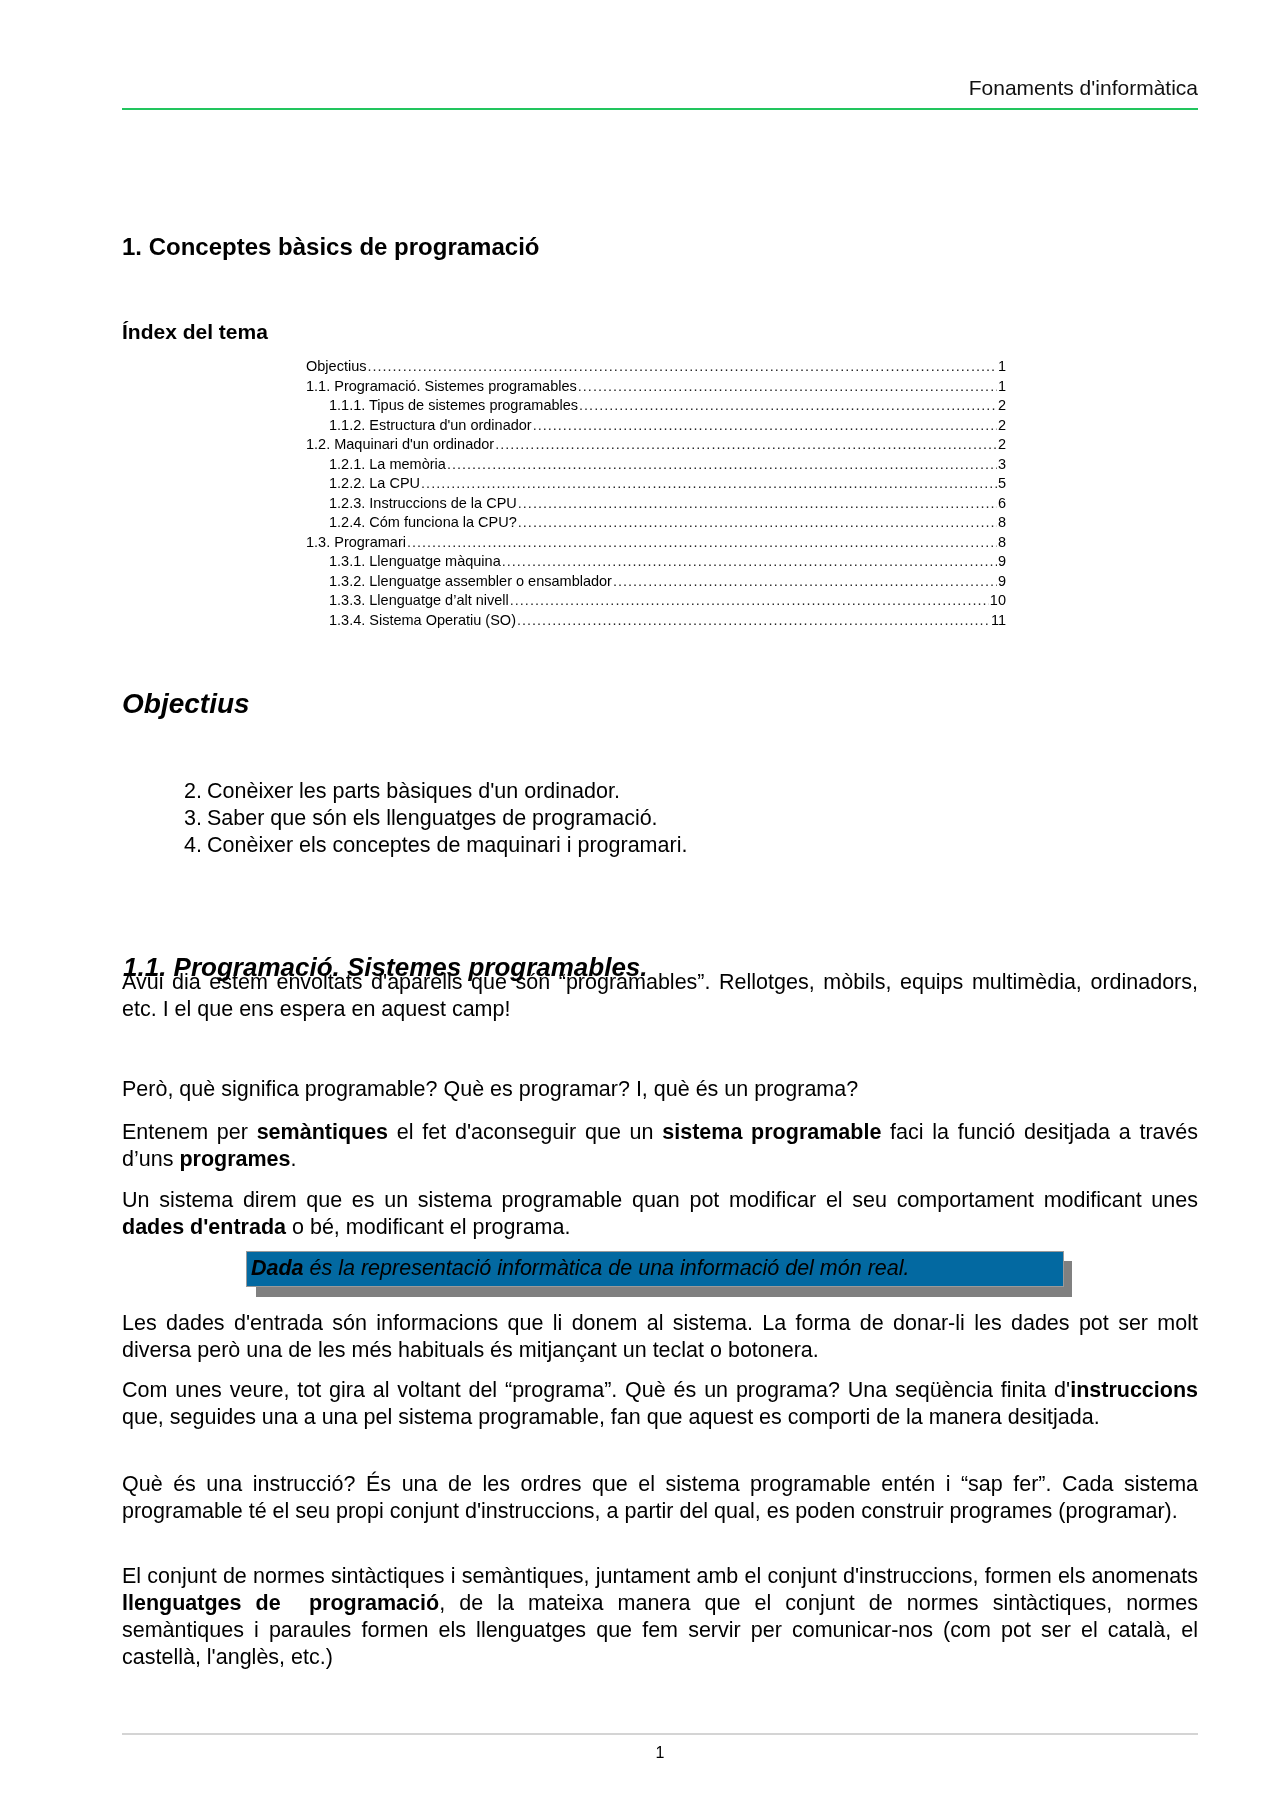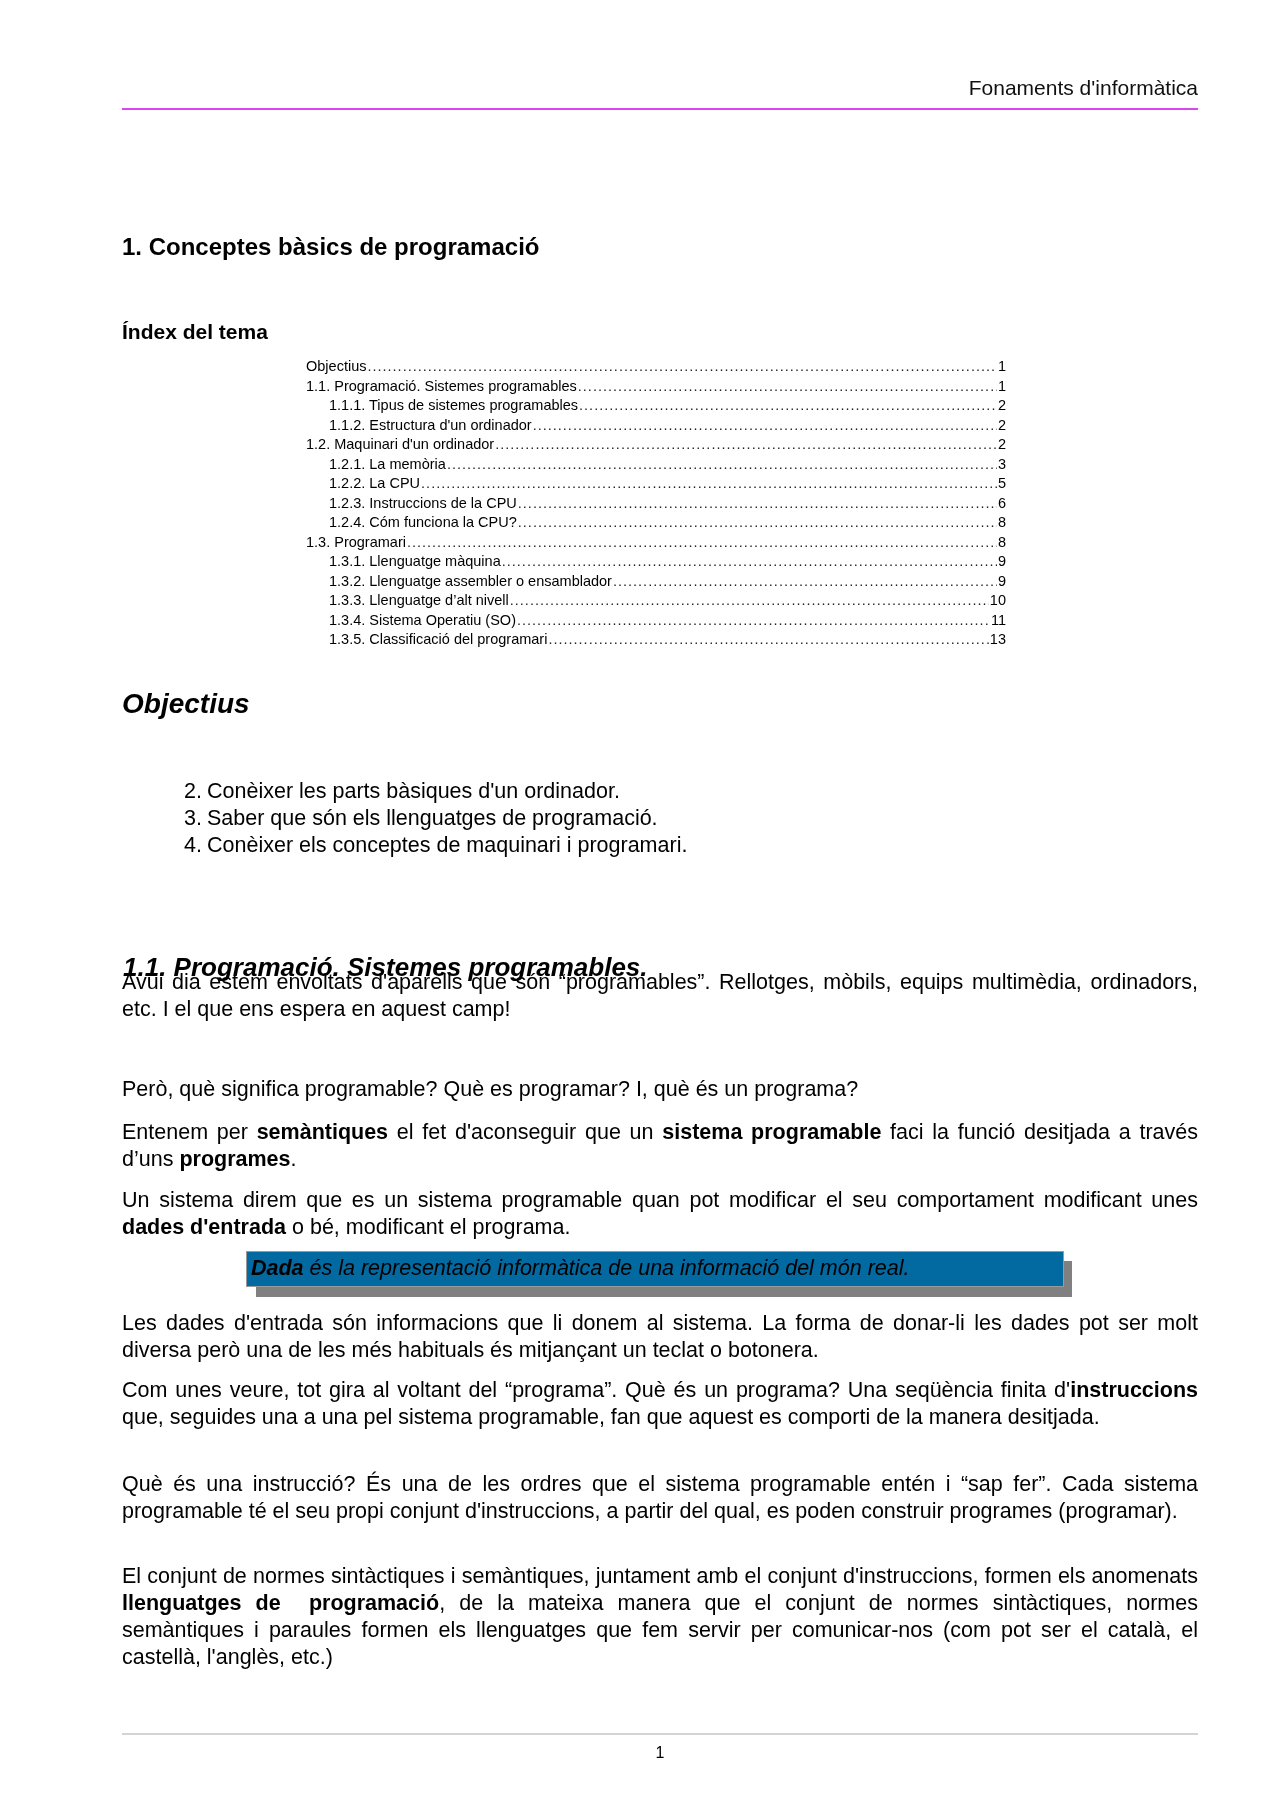--- a/index.html
+++ b/index.html
@@ -14,21 +14,21 @@
     overflow: hidden;
     font-family: "Liberation Sans", sans-serif;
     color: #000;
   }
   .page-header {
     position: absolute;
     left: 122px;
     top: 74px;
     width: 1076px;
     height: 34px;
-    border-bottom: 2px solid #d946ef;
+    border-bottom: 2px solid #22c55e;
     text-align: right;
     font-size: 21px;
     line-height: 28px;
     color: #111;
   }
   .chapter-title {
     position: absolute;
     left: 122px;
     top: 227px;
     margin: 0;
@@ -243,25 +243,20 @@
   <li class="toc-entry lvl2">
     <span class="toc-title">1.3.3. Llenguatge d’alt nivell</span>
       <span class="toc-dots"></span>
       <span class="toc-page">10</span>
   </li>
   <li class="toc-entry lvl2">
     <span class="toc-title">1.3.4. Sistema Operatiu (SO)</span>
       <span class="toc-dots"></span>
       <span class="toc-page">11</span>
   </li>
-  <li class="toc-entry lvl2">
-    <span class="toc-title">1.3.5. Classificació del programari</span>
-      <span class="toc-dots"></span>
-      <span class="toc-page">13</span>
-  </li>
 </ul>
 
 <h2 class="objectius-heading">Objectius</h2>
 
 <ol class="objectius-list">
   <li><span class="num">2.</span><span>Conèixer les parts bàsiques d'un ordinador.</span></li>
   <li><span class="num">3.</span><span>Saber que són els llenguatges de programació.</span></li>
   <li><span class="num">4.</span><span>Conèixer els conceptes de maquinari i programari.</span></li>
 </ol>
 

